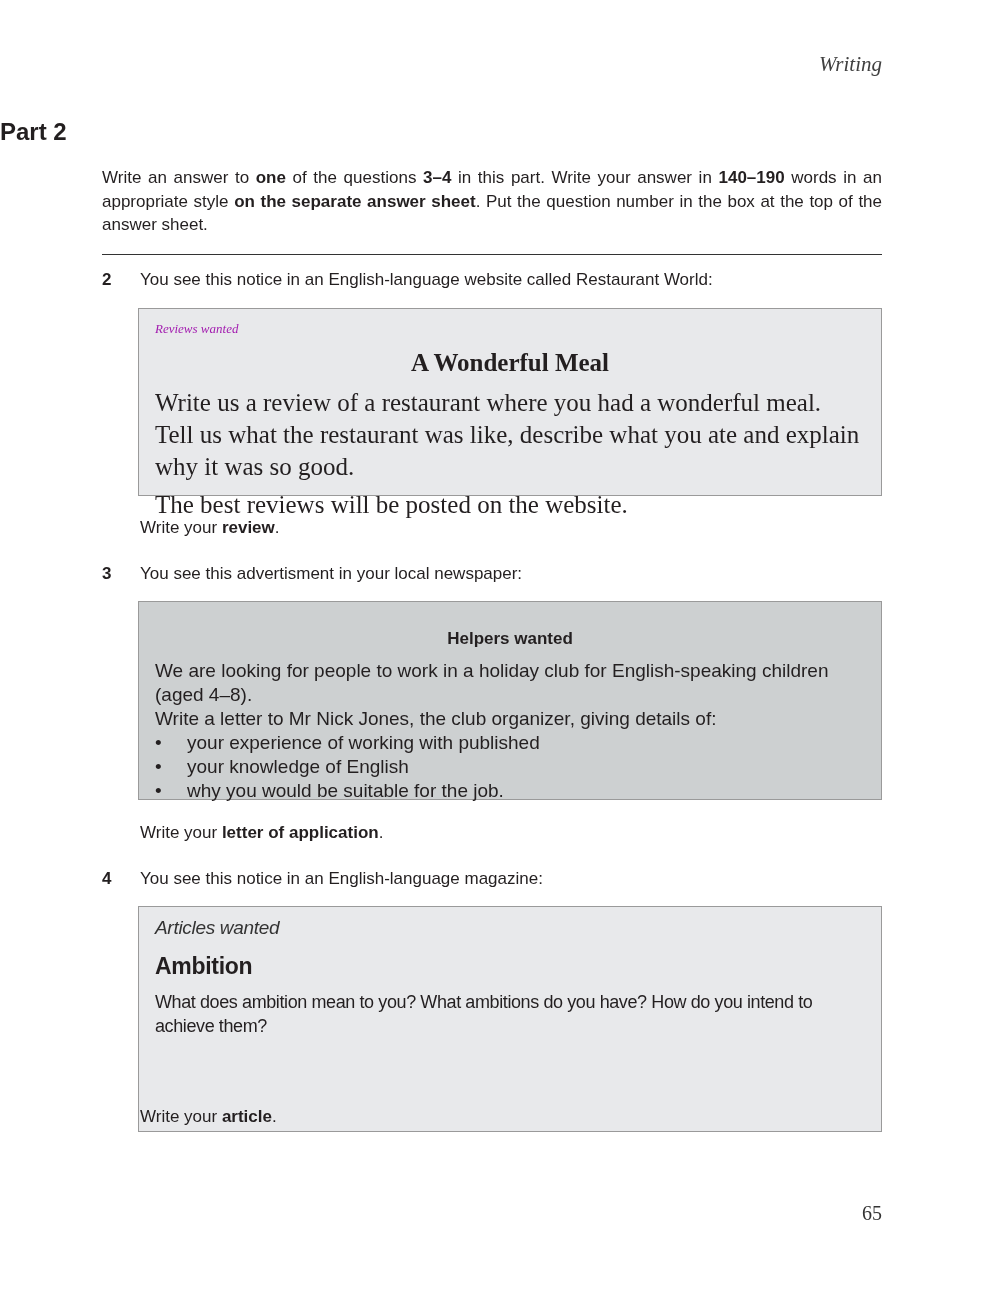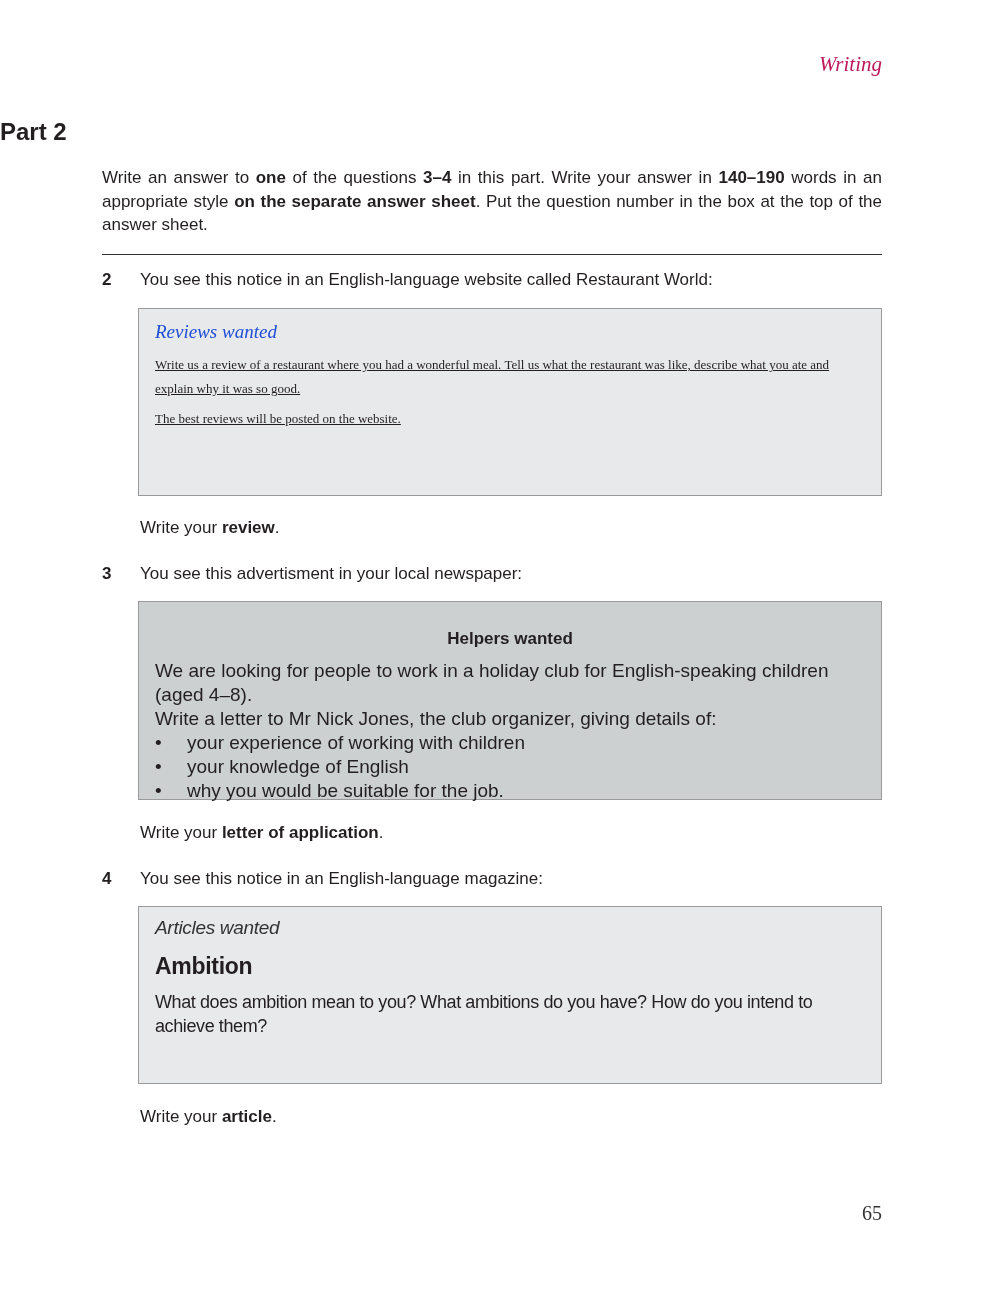--- a/index.html
+++ b/index.html
@@ -1,35 +1,35 @@
 <!DOCTYPE html>
 <html><head>
 <meta charset="utf-8">
 <style>
   html, body { margin: 0; padding: 0; background: #ffffff; }
   body { width: 1000px; height: 1290px; position: relative; color: #231f20; font-family: "Liberation Sans", sans-serif; }
-  .running-head { position: absolute; right: 118px; top: 52px; font-family: "Liberation Serif", serif; font-style: italic; font-size: 21px; color: #be185d; }
+  .running-head { position: absolute; right: 118px; top: 52px; font-family: "Liberation Serif", serif; font-style: italic; font-size: 21px; color: #404040; }
   .part-title { position: absolute; left: 0; right: 0; top: 118px; text-align: left; font-weight: bold; font-size: 24px; }
   .intro { position: absolute; left: 102px; width: 780px; top: 166px; font-size: 17px; line-height: 23.5px; text-align: justify; }
   .rule { position: absolute; left: 102px; width: 780px; top: 254px; border-top: 1.5px solid #333; }
   .q-num { position: absolute; left: 102px; font-weight: bold; font-size: 17px; }
   .q-text { position: absolute; left: 140px; font-size: 17px; }
   .box { position: absolute; left: 138px; width: 744px; box-sizing: border-box; border: 1px solid #9a9a9a; }
   .box1 { top: 308px; height: 188px; background: #e8e9eb; font-family: "Liberation Serif", serif; padding: 12px 16px; }
-  .box1 .label { font-style: italic; font-size: 19px; color: #1d4ed8; }
+  .box1 .label { font-style: italic; font-size: 13px; color: #a21caf; }
   .box1 .title { text-align: center; font-size: 25px; font-weight: bold; margin-top: 12px; color: #231f20; }
-  .box1 p { margin: 10px 0 0 0; font-size: 13px; line-height: 24px; text-decoration: underline; }
+  .box1 p { margin: 10px 0 0 0; font-size: 25px; line-height: 32px; }
   .box1 p + p { margin-top: 6px; }
   .box2 { top: 601px; height: 199px; background: #cdd0d1; padding: 27px 16px; }
   .box2 .title { text-align: center; font-weight: bold; font-size: 17px; }
   .box2 .body { font-size: 19px; line-height: 24px; margin-top: 10px; }
   .box2 ul { list-style: none; margin: 0; padding: 0; }
   .box2 li { position: relative; padding-left: 32px; font-size: 19px; line-height: 24px; }
   .box2 li .bullet { position: absolute; left: 0; }
-  .box3 { top: 906px; height: 178px; background: #e8e9eb; padding: 10px 16px; font-family: "Liberation Sans", sans-serif; }
+  .box3 { top: 906px; height: 226px; background: #e8e9eb; padding: 10px 16px; font-family: "Liberation Sans", sans-serif; }
   .box3 .label { font-style: italic; font-size: 19px; color: #333; letter-spacing: -0.3px; }
   .box3 .title { font-weight: bold; font-size: 23px; margin-top: 14px; letter-spacing: -0.3px; }
   .box3 p { margin: 10px 0 0 0; font-size: 18px; line-height: 24px; letter-spacing: -0.4px; }
   .box3 p + p { margin-top: 6px; }
   .write { position: absolute; left: 140px; font-size: 17px; }
   .page-num { position: absolute; right: 118px; top: 1202px; font-family: "Liberation Serif", serif; font-size: 20px; color: #333; }
   b { font-weight: bold; }
 </style>
 </head>
 <body>
@@ -38,33 +38,34 @@
 <div class="part-title">Part 2</div>
 
 <div class="intro"><span>Write an answer to </span><b>one</b><span> of the questions </span><b>3–4</b><span> in this part. Write your answer in </span><b>140–190</b><span> words in an appropriate style </span><b>on the separate answer sheet</b><span>. Put the question number in the box at the top of the answer sheet.</span></div>
 
 <div class="rule"></div>
 
 <div class="q-num" style="top:270px">2</div>
 <div class="q-text" style="top:270px">You see this notice in an English-language website called Restaurant World:</div>
 <div class="box box1">
   <div class="label">Reviews wanted</div>
+  <div class="title">A Wonderful Meal</div>
   <p>Write us a review of a restaurant where you had a wonderful meal. Tell us what the restaurant was like, describe what you ate and explain why it was so good.</p>
   <p>The best reviews will be posted on the website.</p>
 </div>
 <div class="write" style="top:518px"><span>Write your </span><b>review</b><span>.</span></div>
 
 <div class="q-num" style="top:564px">3</div>
 <div class="q-text" style="top:564px">You see this advertisment in your local newspaper:</div>
 <div class="box box2">
   <div class="title">Helpers wanted</div>
   <div class="body">We are looking for people to work in a holiday club for English-speaking children (aged 4–8).</div>
   <div class="body" style="margin-top:0">Write a letter to Mr Nick Jones, the club organizer, giving details of:</div>
   <ul>
-    <li><span class="bullet">•</span><span>your experience of working with children</span></li>
+    <li><span class="bullet">•</span><span>your experience of working with published</span></li>
     <li><span class="bullet">•</span><span>your knowledge of English</span></li>
     <li><span class="bullet">•</span><span>why you would be suitable for the job.</span></li>
   </ul>
 </div>
 <div class="write" style="top:823px"><span>Write your </span><b>letter of application</b><span>.</span></div>
 
 <div class="q-num" style="top:869px">4</div>
 <div class="q-text" style="top:869px">You see this notice in an English-language magazine:</div>
 <div class="box box3">
   <div class="label">Articles wanted</div>

